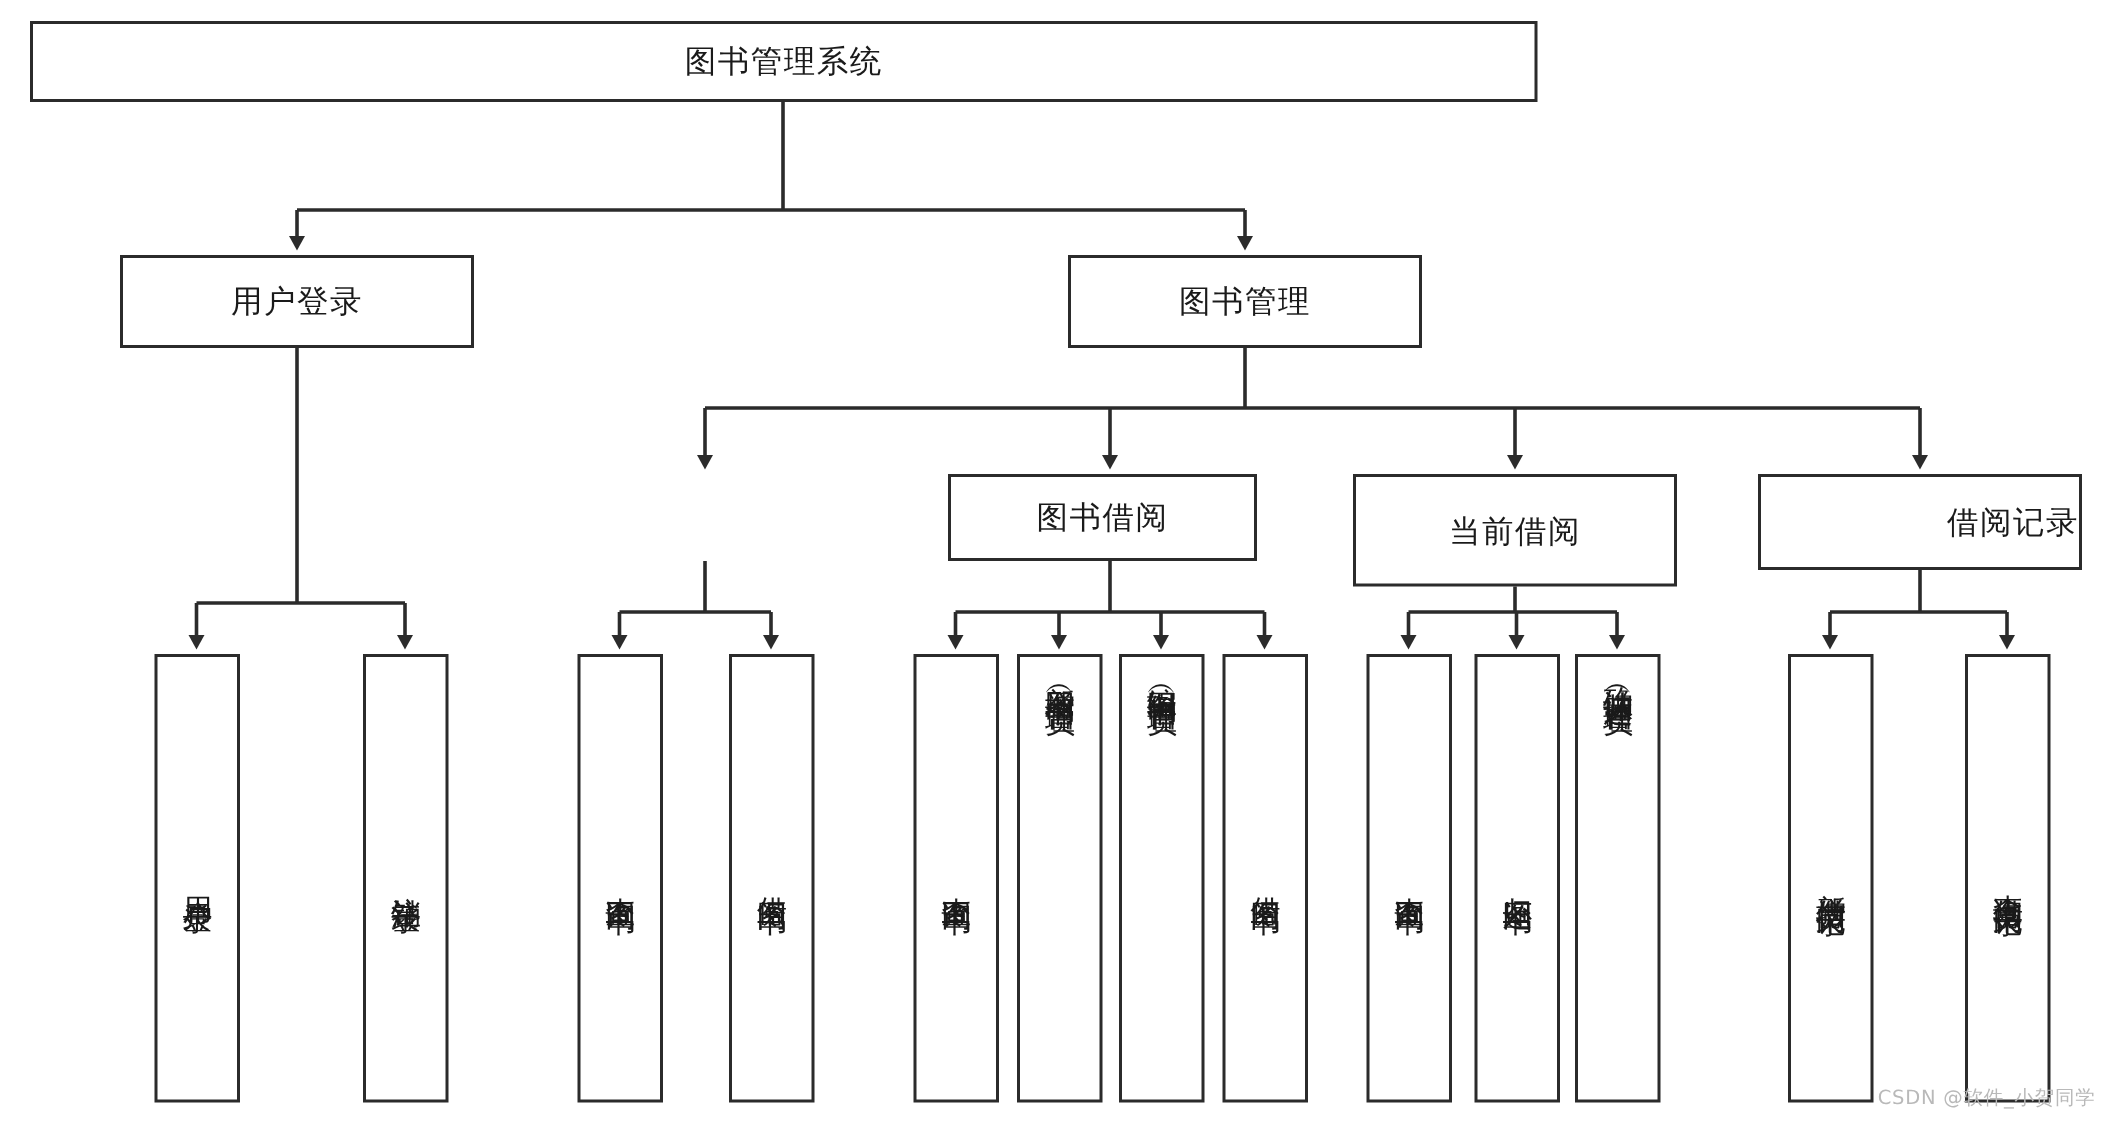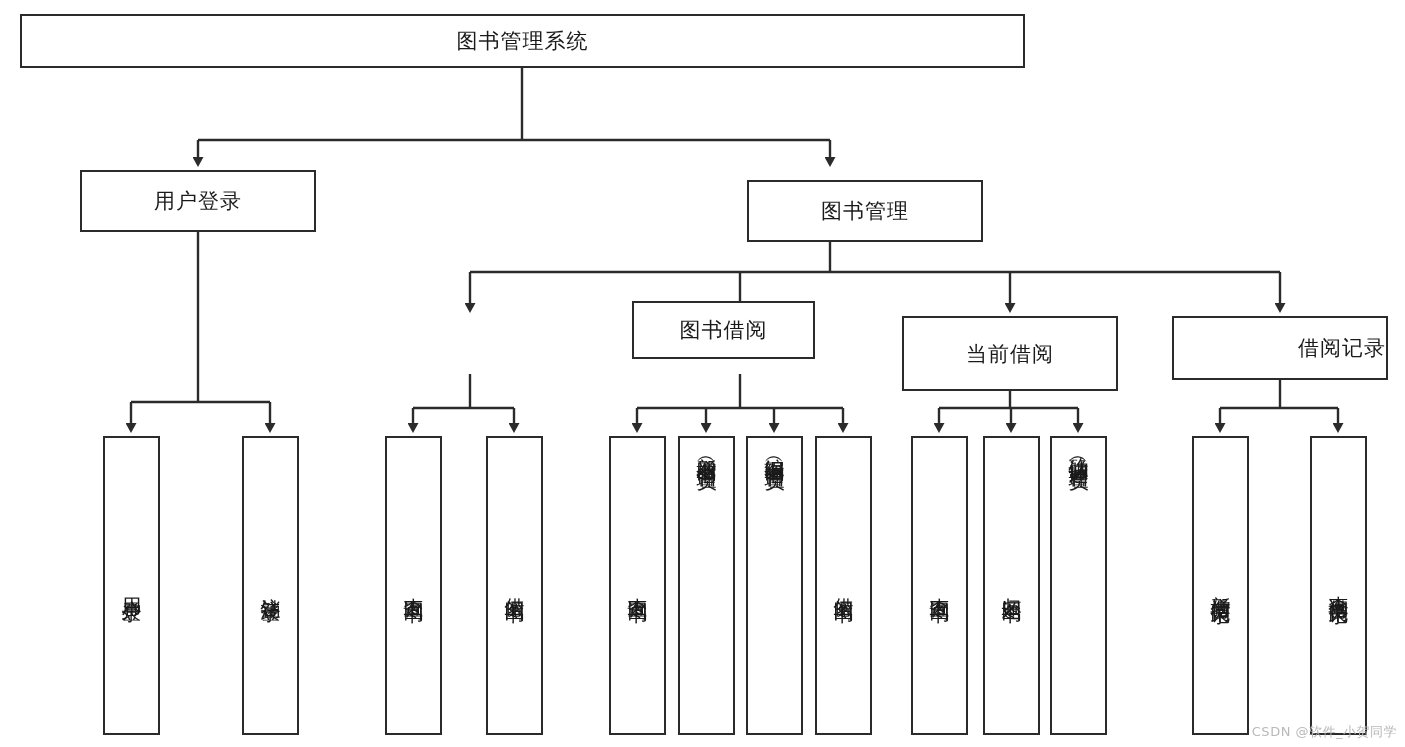--- a/index.html
+++ b/index.html
@@ -133,25 +133,25 @@
     </g>
   </svg>
 
   <div class="node h-node title-node" style="left:20px; top:14px; width:1005px; height:54px;">
     <span>图书管理系统</span>
   </div>
 
   <div class="node h-node" style="left:80px; top:170px; width:236px; height:62px;">
     <span>用户登录</span>
   </div>
-  <div class="node h-node" style="left:712px; top:180px; width:236px; height:62px;margin-left:35px;">
+  <div class="node h-node" style="left:712px; top:170px; width:236px; height:62px;">
     <span>图书管理</span>
   </div>
 
-  <div class="node h-node" style="left:632px; top:301px; width:183px; height:58px;align-items:center;">
+  <div class="node h-node" style="left:632px; top:316px; width:206px; height:58px;align-items:center;">
     <span>图书借阅</span>
   </div>
   <div class="node h-node" style="left:902px; top:316px; width:216px; height:75px;">
     <span>当前借阅</span>
   </div>
   <div class="node h-node" style="left:1172px; top:316px; width:216px; height:64px;justify-content:flex-end;">
     <span>借阅记录</span>
   </div>
 
   <div class="node v-node" style="left:103px; top:436px; width:57px; height:299px;">

